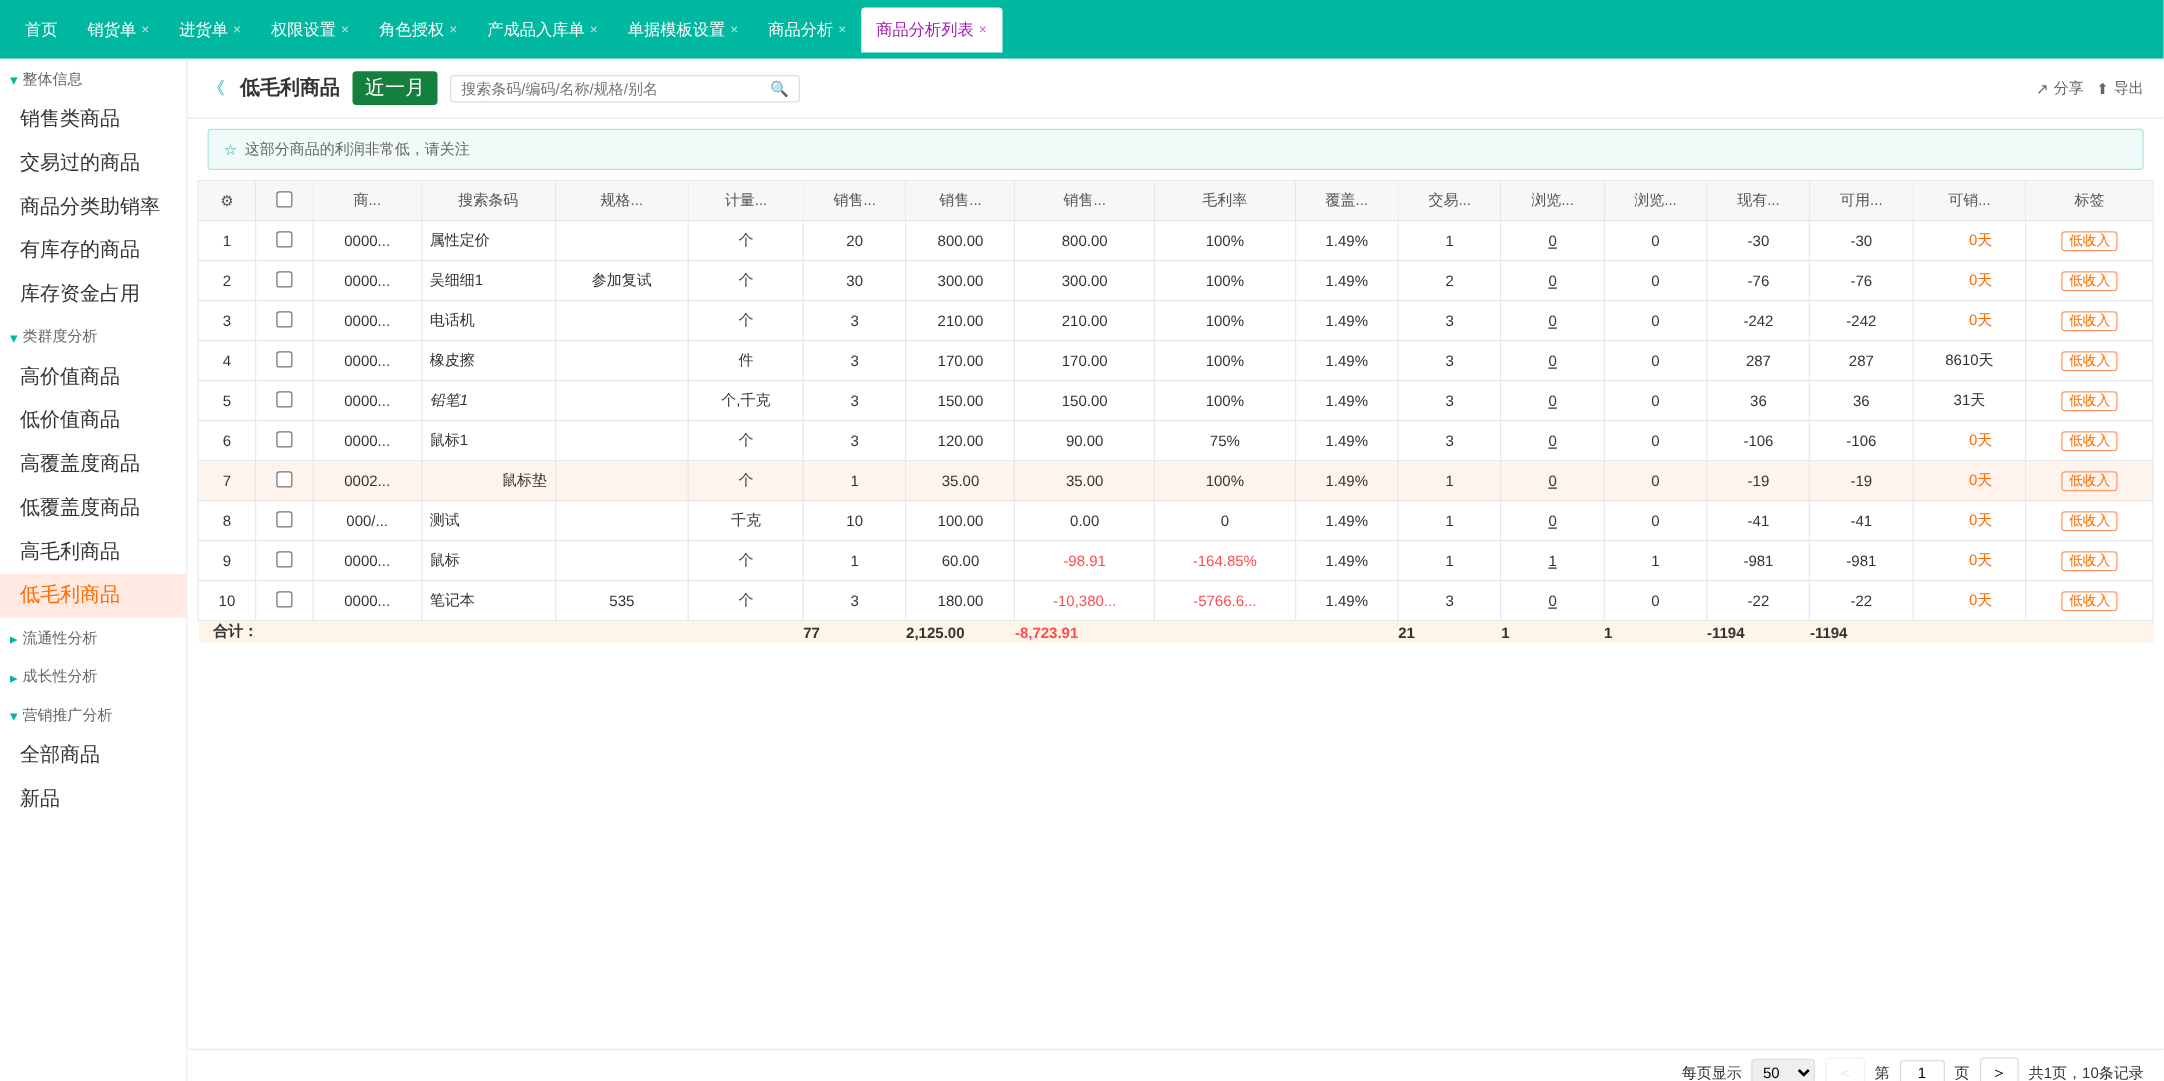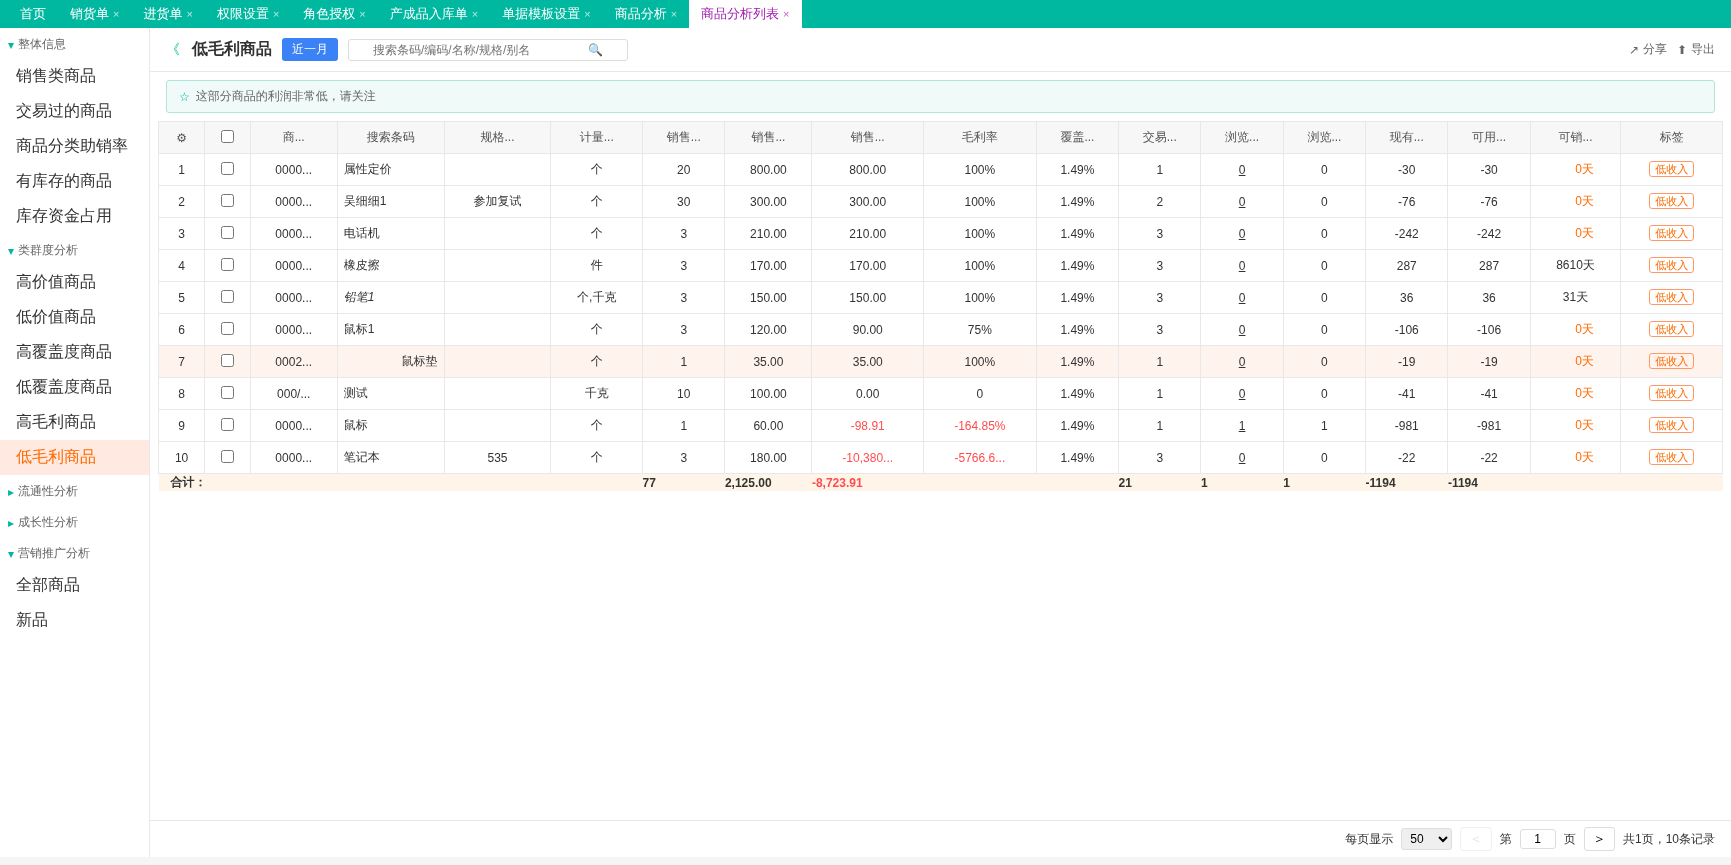--- a/index.html
+++ b/index.html
@@ -3,21 +3,21 @@
   <meta charset="utf-8">
   <style>
     * { box-sizing: border-box; margin: 0; padding: 0; }
     body { font-family: 'Microsoft YaHei', sans-serif; font-size: 12px; color: #333; background: #f5f5f5; }
 
     
     .top-nav {
       display: flex;
       align-items: center;
       background: #00b8a0;
-      height: 28px;
+      height: 47px;
       padding: 0 8px;
     }
     .top-nav .nav-item {
       color: #fff;
       padding: 0 12px;
       height: 36px;
       display: flex;
       align-items: center;
       cursor: pointer;
       font-size: 13px;
@@ -71,34 +71,34 @@
       gap: 10px;
       border-bottom: 1px solid #e8e8e8;
       flex-shrink: 0;
     }
     .page-title {
       font-size: 16px;
       font-weight: bold;
       color: #333;
     }
     .filter-btn {
-      background: #3b82f6;
+      background: #15803d;
       color: #fff;
       border: none;
       border-radius: 3px;
       padding: 3px 10px;
       cursor: pointer;
-      font-size: 12px;
+      font-size: 16px;
     }
     .search-box {
       display: flex;
       align-items: center;
       border: 1px solid #ddd;
       border-radius: 3px;
-      padding: 3px 24px;
+      padding: 3px 8px;
       flex: 1;
       max-width: 280px;
     }
     .search-box input {
       border: none;
       outline: none;
       font-size: 12px;
       width: 100%;
       background: transparent;
     }

